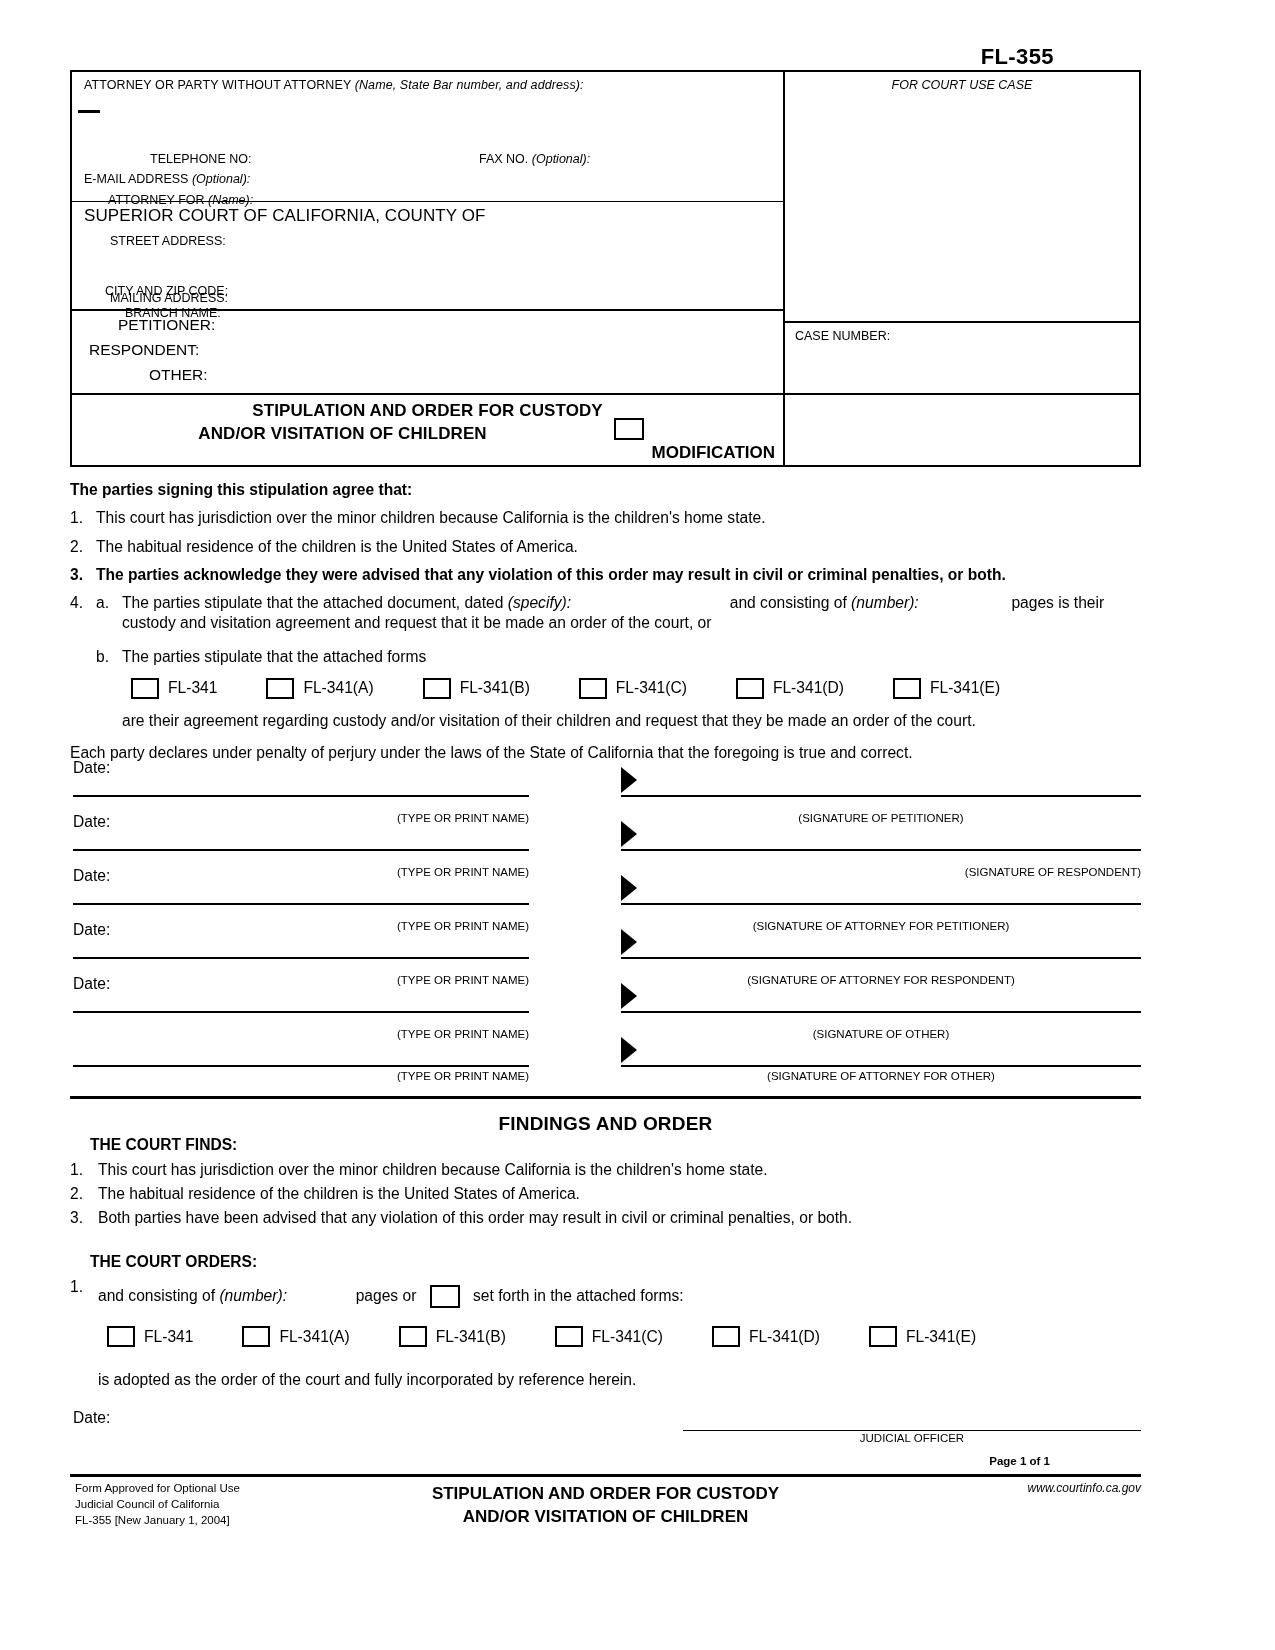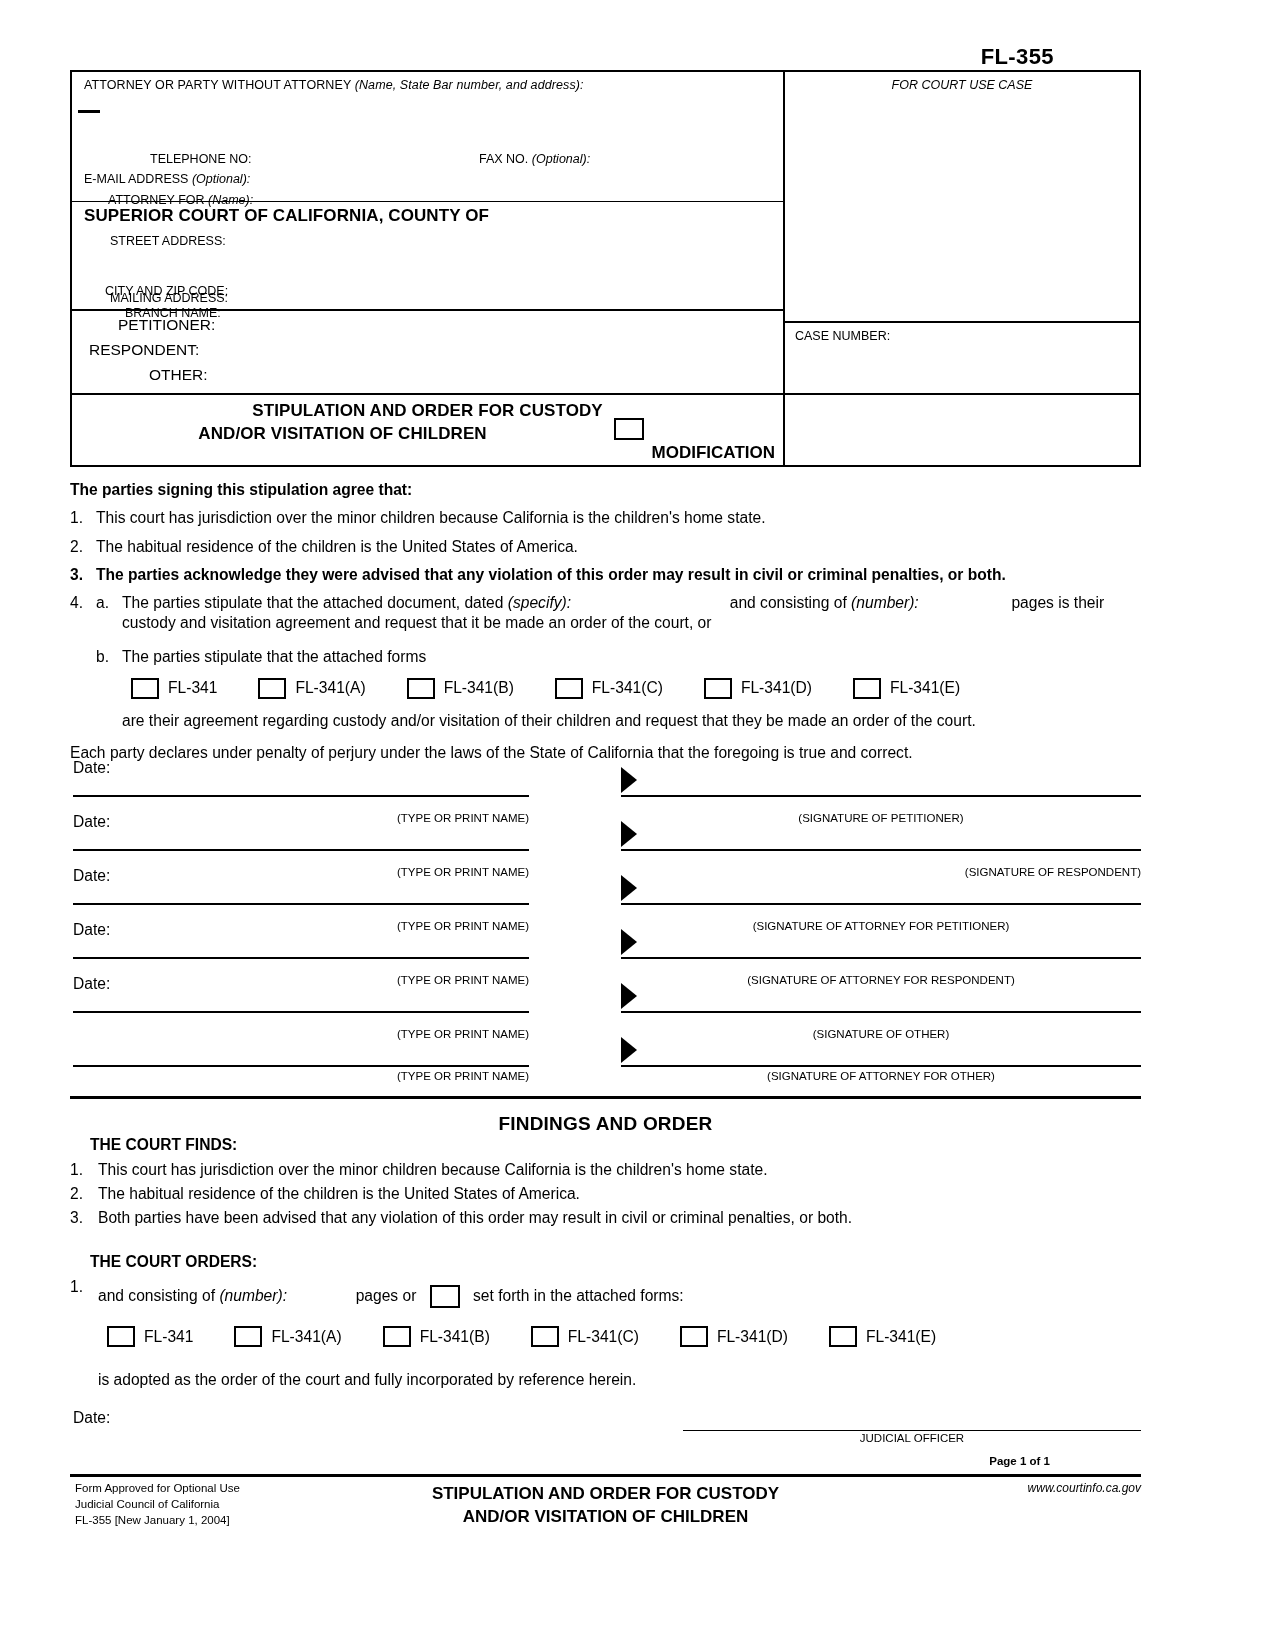--- a/index.html
+++ b/index.html
@@ -69,21 +69,21 @@
   .attyfor-row {
     position: absolute; left: 36px; top: 121px; font-size: 12.5px;
   }
 
   .court-block {
     height: 109px;
     border-bottom: 2px solid #000;
     padding: 4px 0 0 12px;
     position: relative;
   }
-  .court-title { font-size: 17px; font-weight: bold; letter-spacing: .1px; }
+  .court-title { font-size: 17px; font-weight: normal; letter-spacing: .1px; }
   .court-line { font-size: 12.5px; position: absolute; }
   .cl1 { top: 32px; left: 38px; }
   .cl2 { top: 57px; left: 38px; margin-top: 32px; }
   .cl3 { top: 82px; left: 33px; }
   .cl4 { top: 104px; left: 53px; }
 
   .party-block {
     height: 82px;
     position: relative;
     padding-left: 12px;
@@ -173,21 +173,21 @@
   .itemtext { flex: 1; }
   .sub {
     display: flex;
     margin-bottom: 2px;
   }
   .subnum { width: 26px; flex-shrink: 0; }
   .sub-indent { padding-left: 26px; }
 
   .formrow {
     display: flex; align-items: center;
-    gap: 8px;
+    gap: 16px;
     margin-top: 12px;
     padding-left: 46px;
   }
   .formrow .fitem {
     display: flex; align-items: center;
     margin-right: 24px;
   }
   .formrow .fitem span { margin-left: 9px; font-size: 15.6px; }
 
   .eachparty { margin-top: 16px; }

